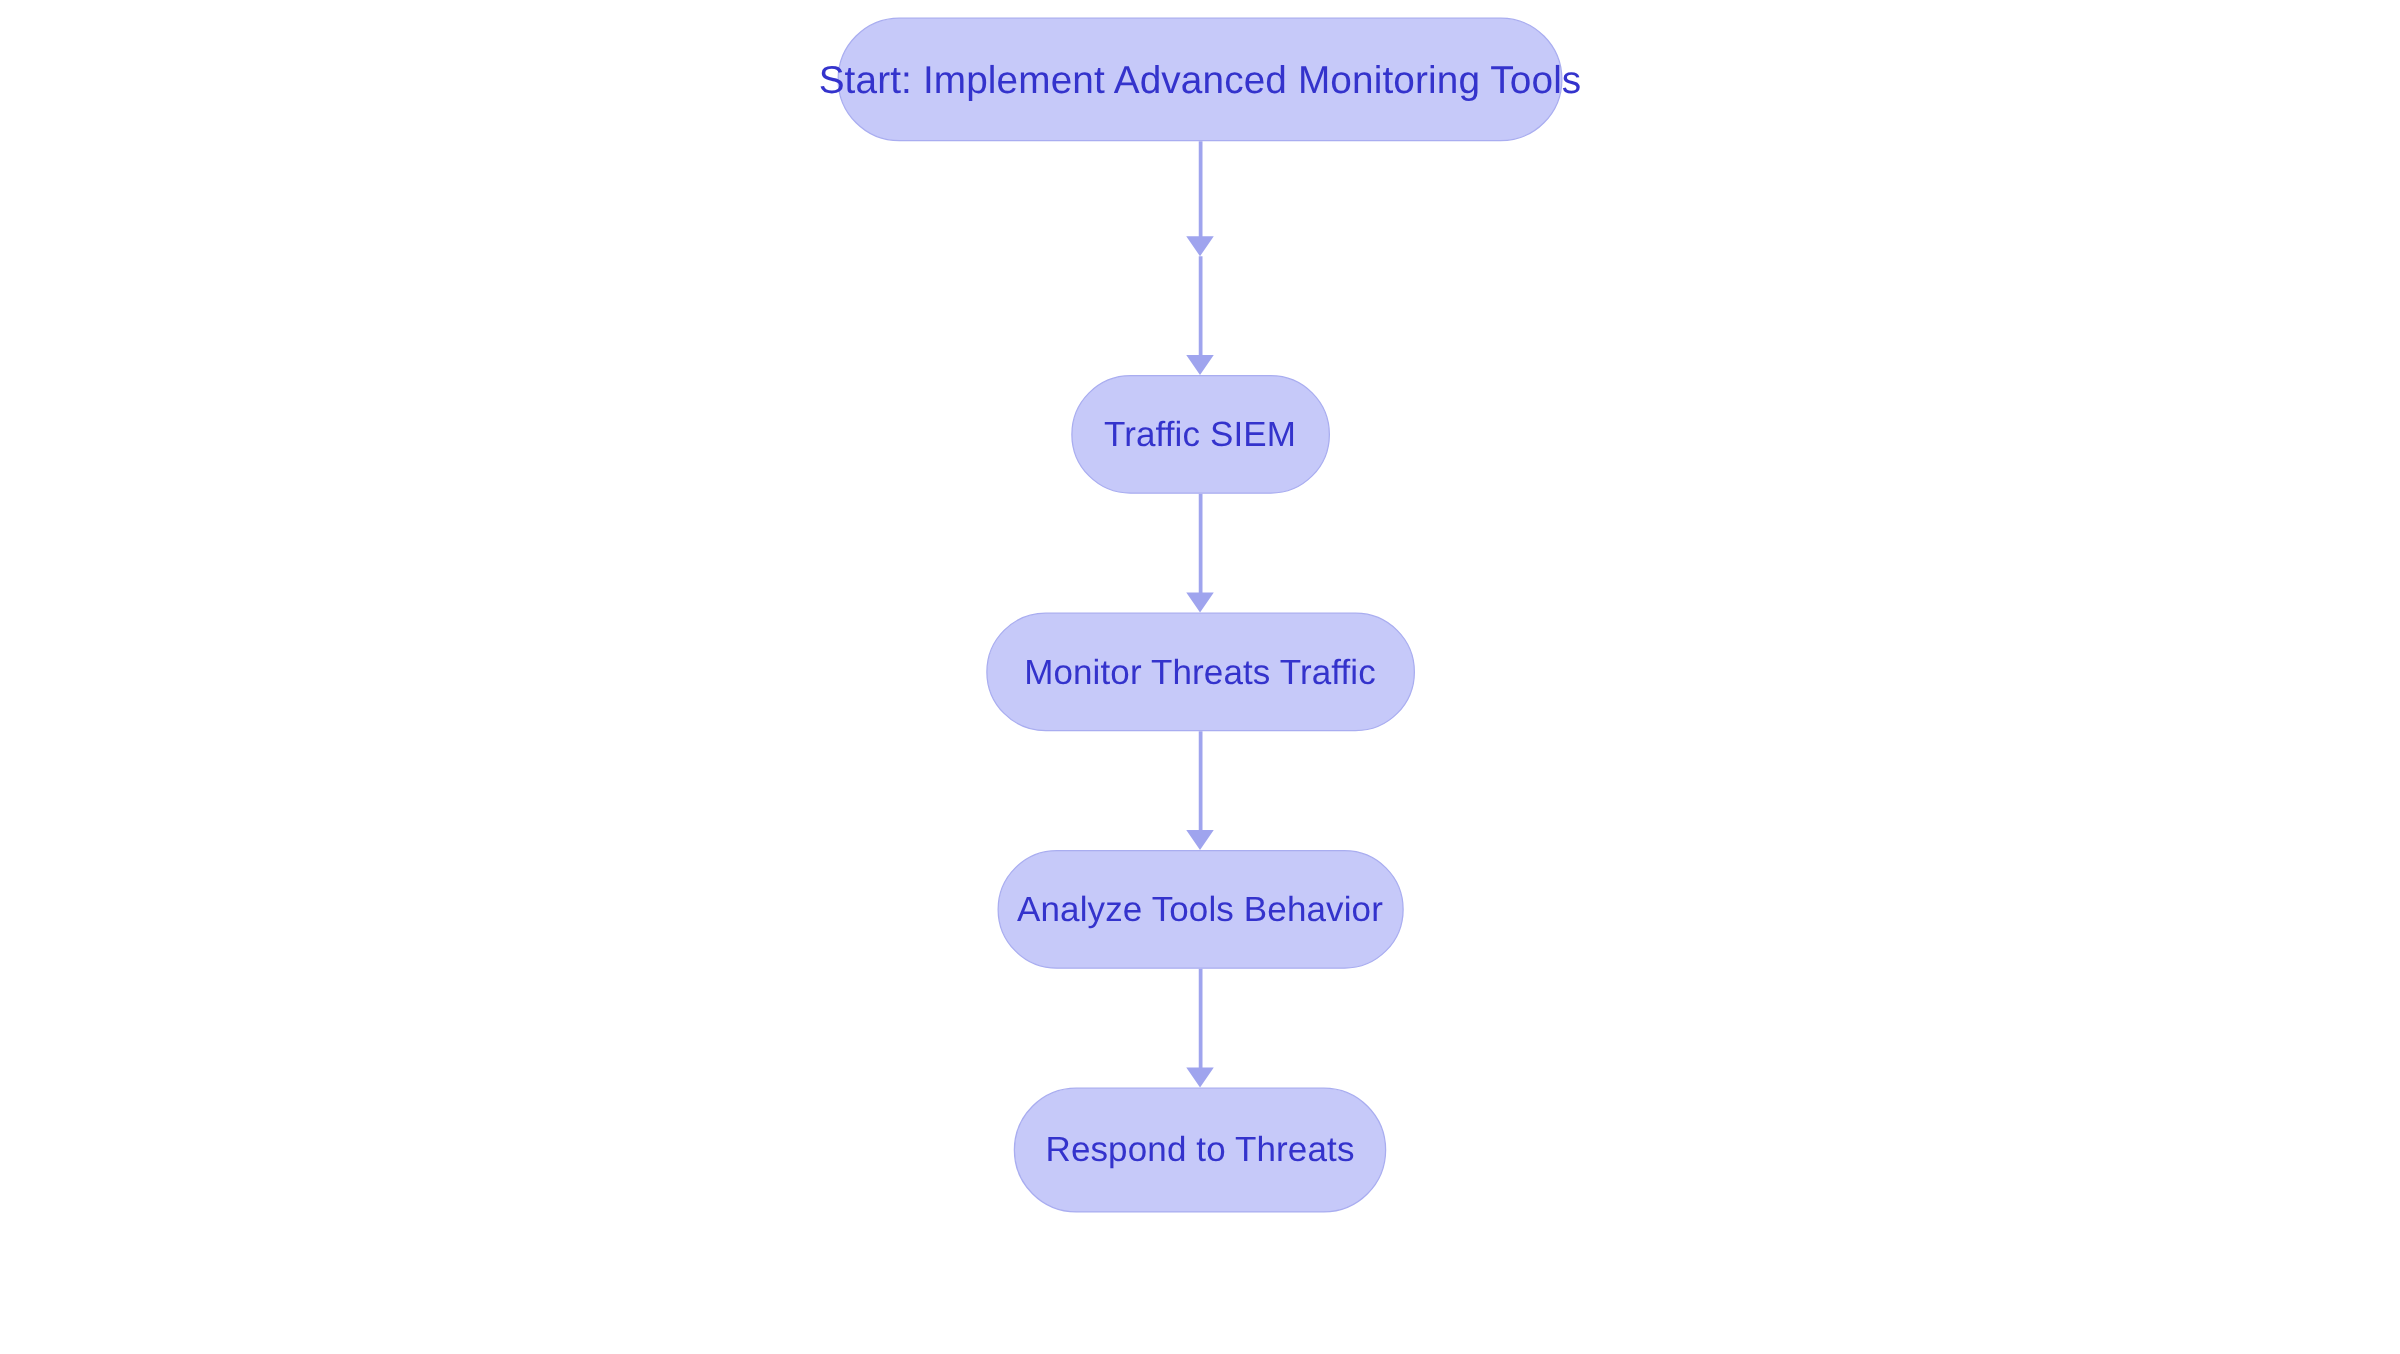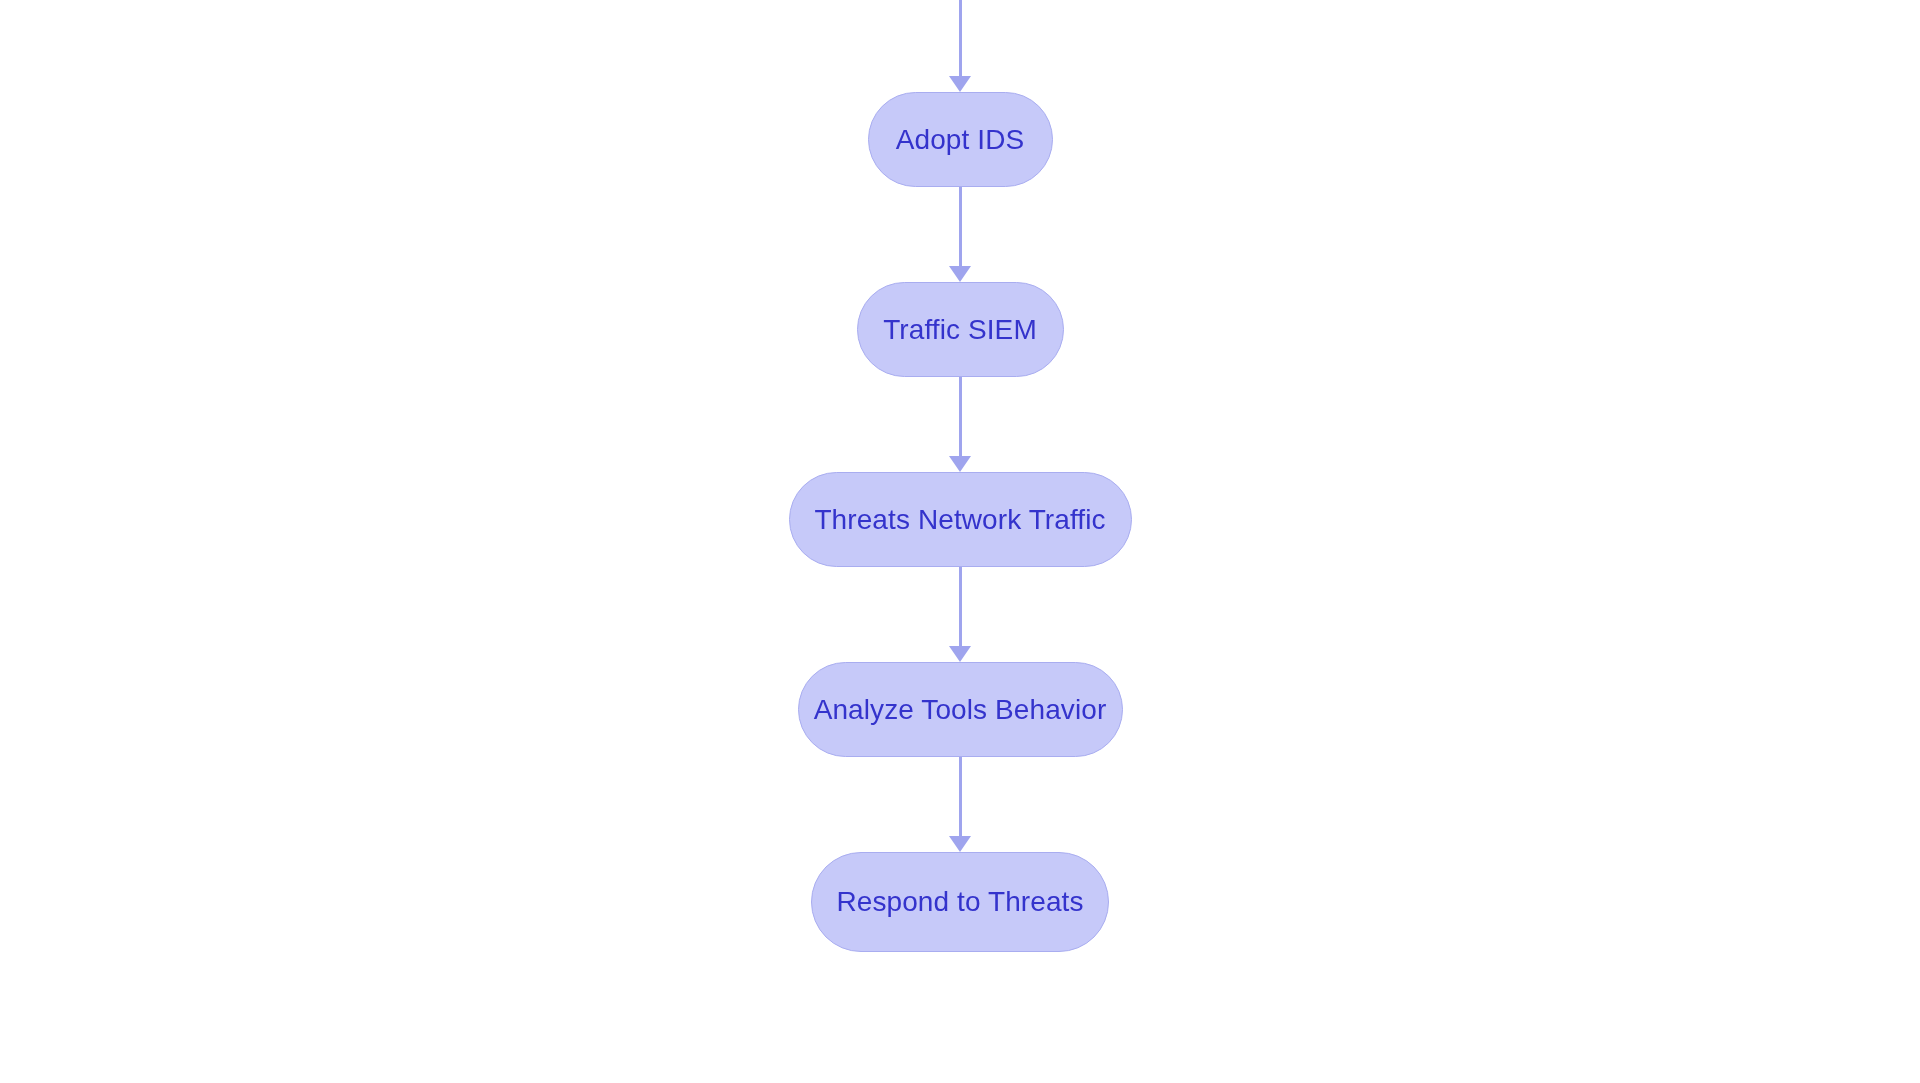--- a/index.html
+++ b/index.html
@@ -90,46 +90,46 @@
   .conn-3 { height: 95px; }
   .conn-4 { height: 95px; }
   .conn-5 { height: 95px; }
 </style>
 </head>
 <body>
 
 <div id="flowchart-canvas">
   <div id="flow-column">
 
+    <div class="node node-start">
+      <span class="node-label">Start: Implement Advanced Monitoring Tools</span>
+    </div>
 
     <div class="connector conn-1">
       <div class="connector-line"></div>
       <div class="connector-head"></div>
     </div>
 
-    <div class="node node-ids">
-      <span class="node-label">Adopt IDS</span>
-    </div>
 
     <div class="connector conn-2">
       <div class="connector-line"></div>
       <div class="connector-head"></div>
     </div>
 
     <div class="node node-siem">
       <span class="node-label">Traffic SIEM</span>
     </div>
 
     <div class="connector conn-3">
       <div class="connector-line"></div>
       <div class="connector-head"></div>
     </div>
 
     <div class="node node-traffic">
-      <span class="node-label">Threats Network Traffic</span>
+      <span class="node-label">Monitor Threats Traffic</span>
     </div>
 
     <div class="connector conn-4">
       <div class="connector-line"></div>
       <div class="connector-head"></div>
     </div>
 
     <div class="node node-behav">
       <span class="node-label">Analyze Tools Behavior</span>
     </div>

